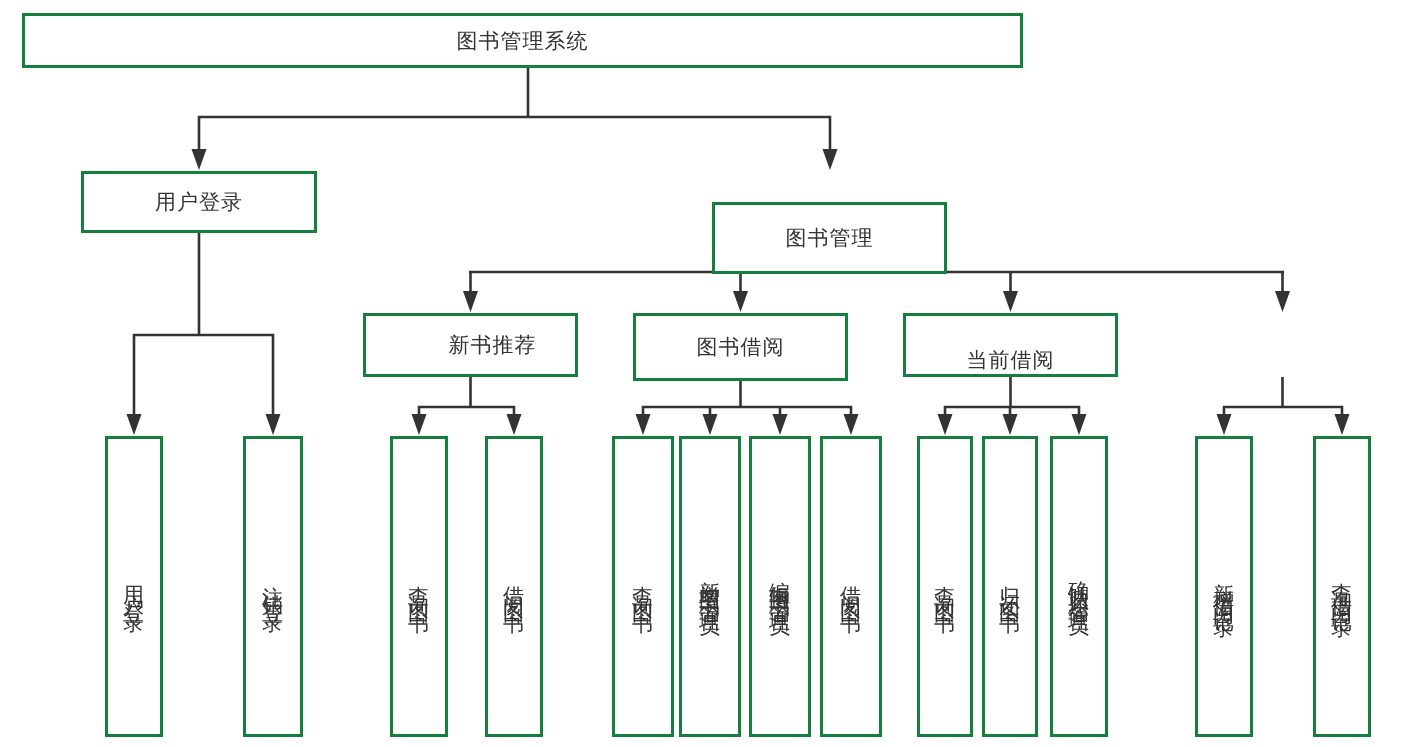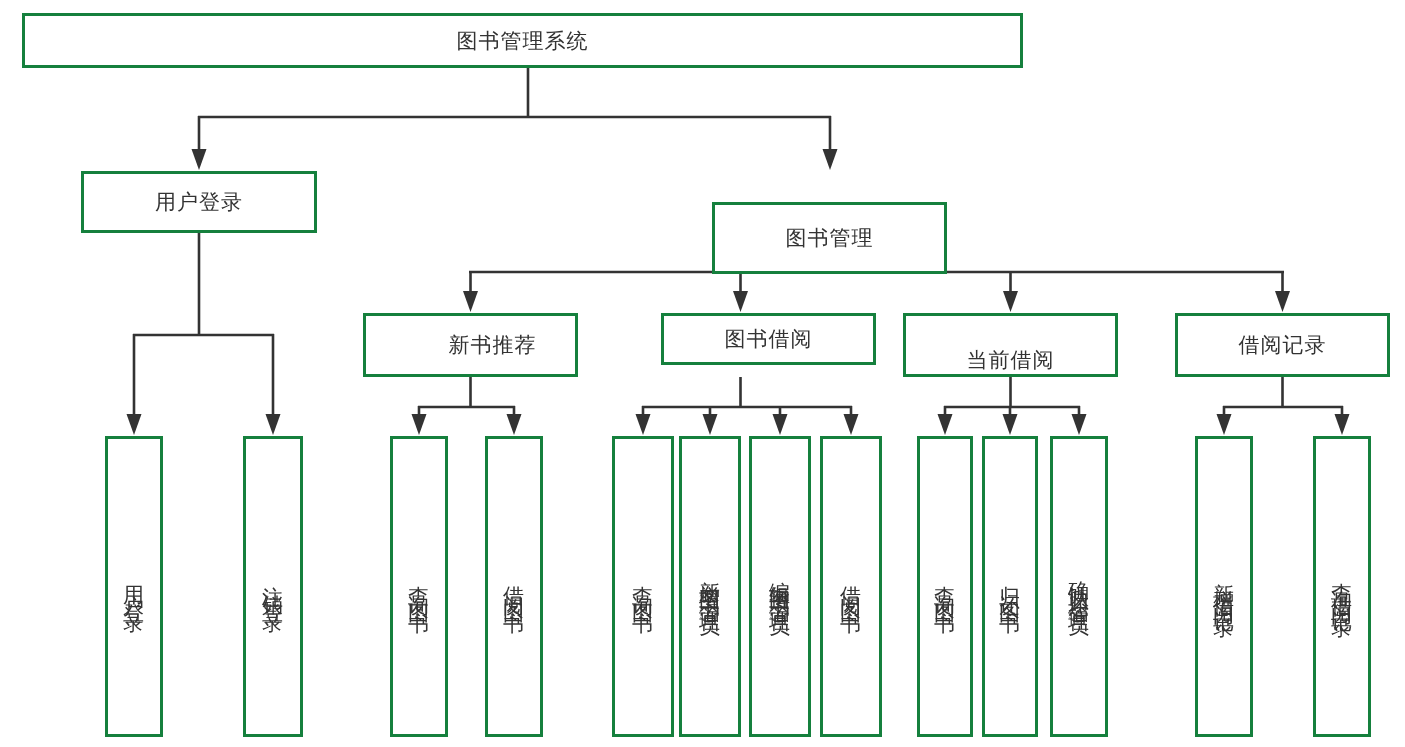--- a/index.html
+++ b/index.html
@@ -72,28 +72,25 @@
   <div class="node" style="left:81px; top:171px; width:236px; height:62px;">
     <span class="htext">用户登录</span>
   </div>
   <div class="node" style="left:712px; top:171px; width:235px; height:72px;margin-top:31px;">
     <span class="htext">图书管理</span>
   </div>
 
   <div class="node" style="left:363px; top:313px; width:215px; height:64px;padding-left:44px;">
     <span class="htext">新书推荐</span>
   </div>
-  <div class="node" style="left:633px; top:313px; width:215px; height:52px;margin-left:28px;">
+  <div class="node" style="left:633px; top:313px; width:215px; height:68px;">
     <span class="htext">图书借阅</span>
   </div>
   <div class="node" style="left:903px; top:313px; width:215px; height:64px;align-items:flex-end;">
     <span class="htext">当前借阅</span>
-  </div>
-  <div class="node" style="left:1175px; top:313px; width:215px; height:64px;">
-    <span class="htext">借阅记录</span>
   </div>
 
   <div class="node" style="left:105px; top:436px; width:58px; height:301px;">
     <span class="vtext">用户登录</span>
   </div>
   <div class="node" style="left:243px; top:436px; width:60px; height:301px;">
     <span class="vtext">注销登录</span>
   </div>
 
   <div class="node" style="left:390px; top:436px; width:58px; height:301px;">

